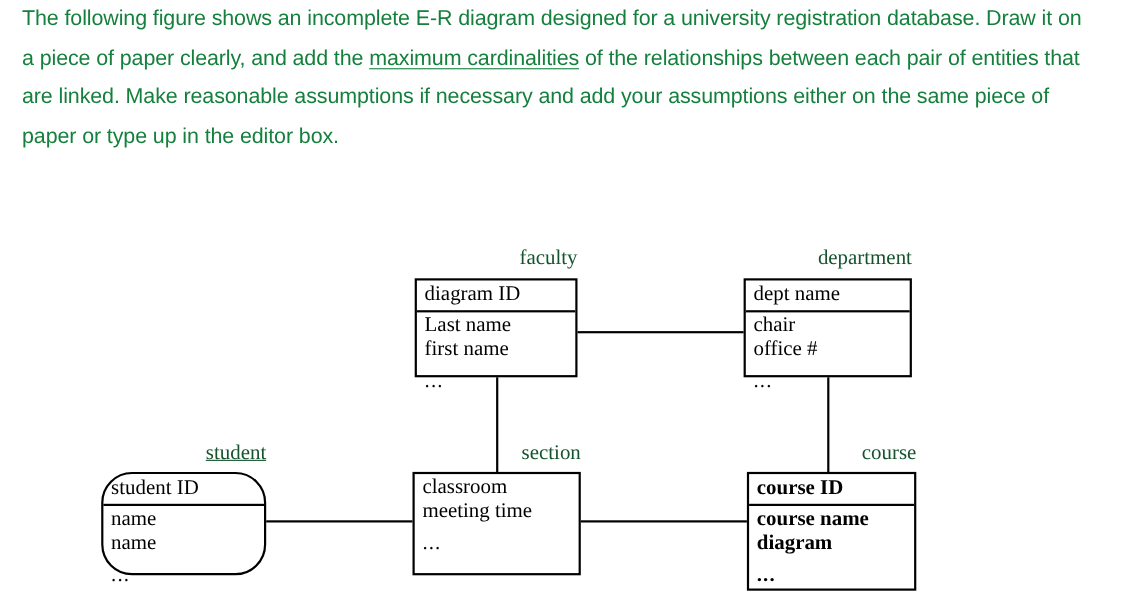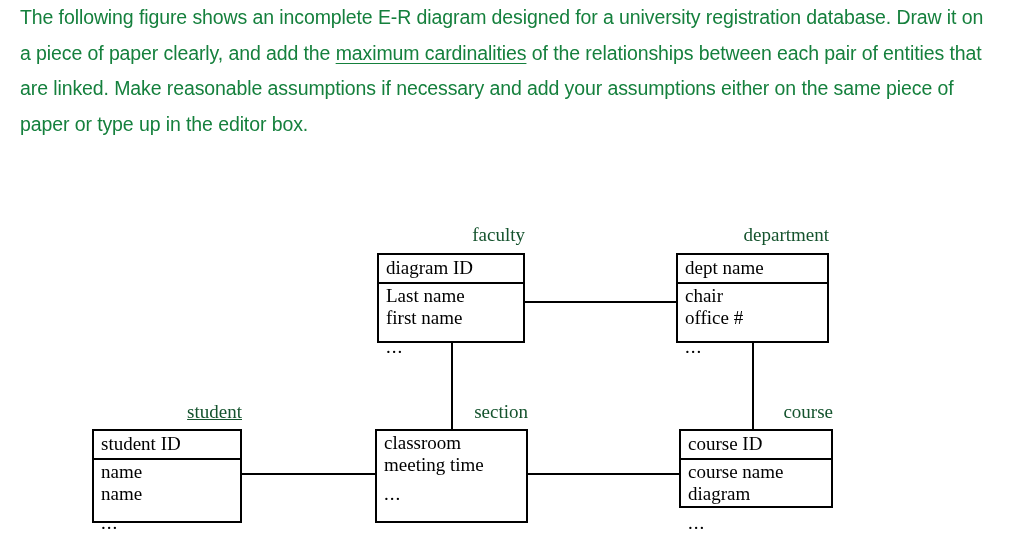--- a/index.html
+++ b/index.html
@@ -125,21 +125,21 @@
       <div class="attr-list">
         <div class="attr">chair</div>
         <div class="attr">office #</div>
         <div class="attr ellipsis">...</div>
       </div>
     </div>
   </div>
 
   <div class="entity" style="left:92px; top:401px; width:150px;">
     <div class="entity-title" style="top:0px;text-decoration:underline;">student</div>
-    <div class="entity-box" style="top:28px; width:150px; height:94px;">
+    <div class="entity-box" style="top:28px; width:150px; height:94px;border-radius:28px;">
       <div class="key-row">student ID</div>
       <div class="attr-list">
         <div class="attr">name</div>
         <div class="attr">name</div>
         <div class="attr ellipsis">...</div>
       </div>
     </div>
   </div>
 
   <div class="entity" style="left:375px; top:401px; width:153px;">
@@ -148,21 +148,21 @@
       <div class="attr-list">
         <div class="attr">classroom</div>
         <div class="attr">meeting time</div>
         <div class="attr ellipsis">...</div>
       </div>
     </div>
   </div>
 
   <div class="entity" style="left:679px; top:401px; width:154px;">
     <div class="entity-title" style="top:0px;font-family:Liberation Serif, serif;">course</div>
-    <div class="entity-box" style="top:28px; width:154px; height:79px;">
+    <div class="entity-box" style="top:28px; width:154px; height:108px;font-weight:bold;">
       <div class="key-row">course ID</div>
       <div class="attr-list">
         <div class="attr">course name</div>
         <div class="attr">diagram</div>
         <div class="attr ellipsis">...</div>
       </div>
     </div>
   </div>
 
 </div>

